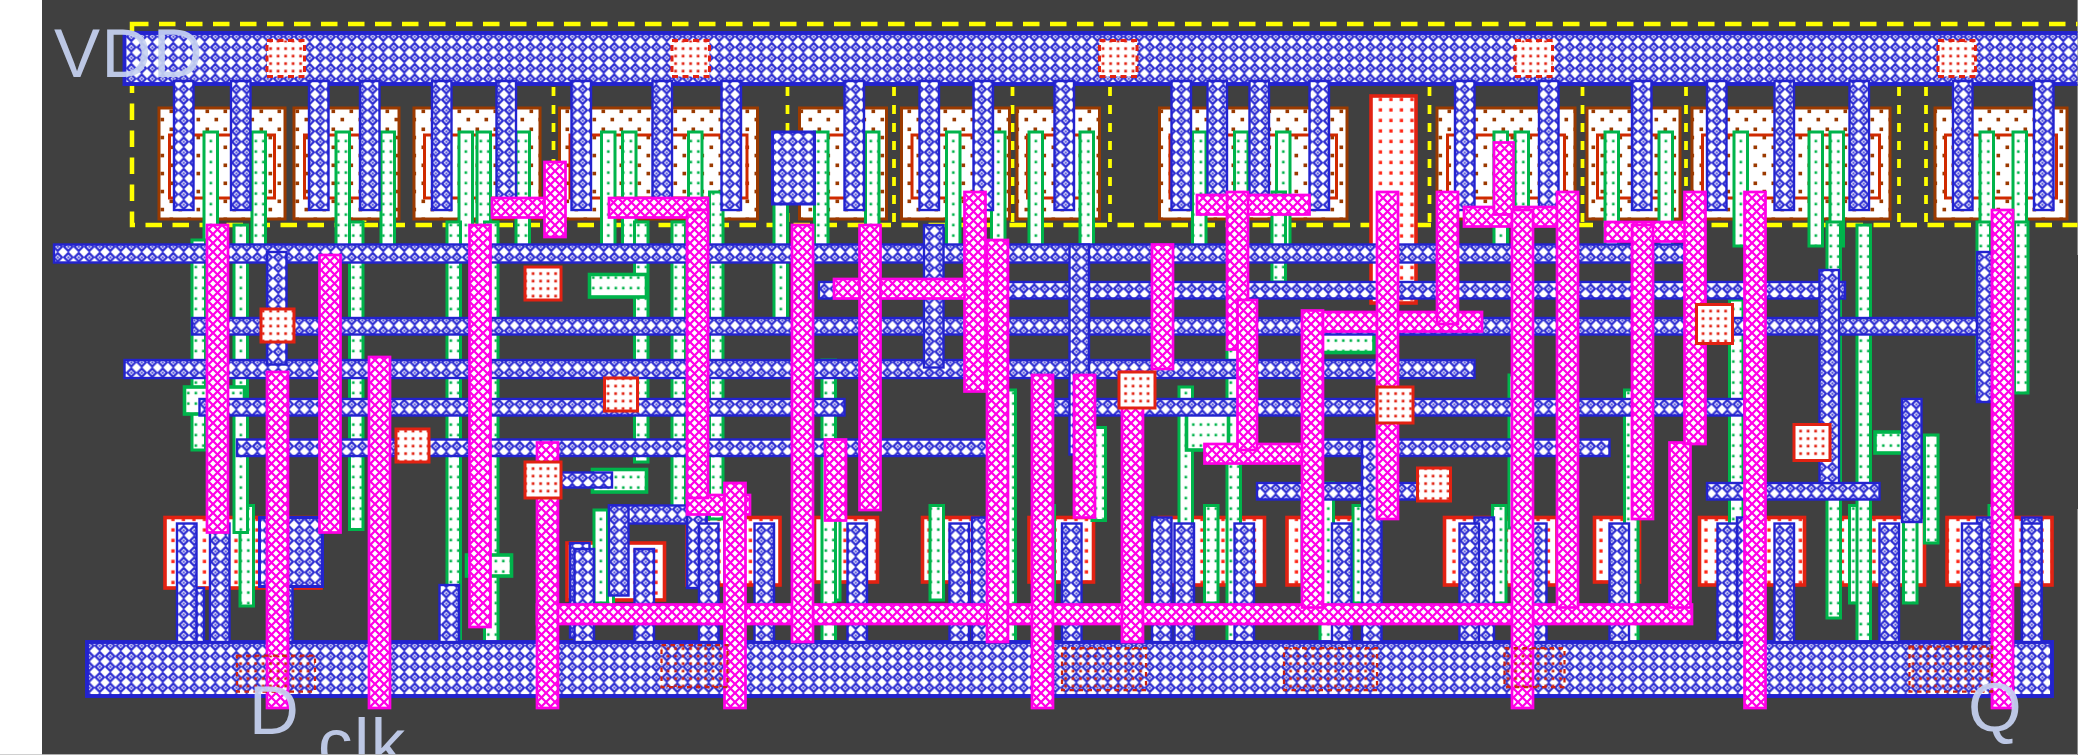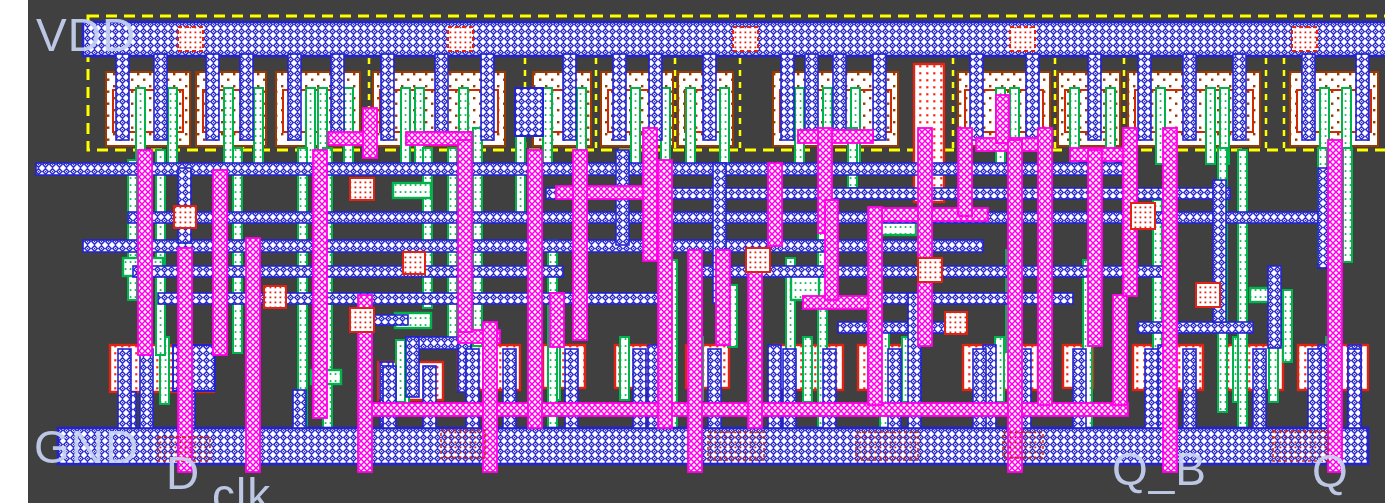--- a/index.html
+++ b/index.html
@@ -334,18 +334,16 @@
         <rect x="130" y="437" width="52" height="24" class="viat"></rect>
         <rect x="413" y="430" width="44" height="28" class="viat"></rect>
         <rect x="680" y="432" width="56" height="28" class="viat"></rect>
         <rect x="828" y="432" width="62" height="28" class="viat"></rect>
         <rect x="975" y="432" width="40" height="26" class="viat"></rect>
         <rect x="1245" y="431" width="55" height="30" class="viat"></rect>
       </g>
   </svg>
 
   <div class="pin-label" style="left: 8px; top: 12px;">VDD</div>
-  <div class="pin-label" style="left: 6px; top: 424px;">GND</div>
   <div class="pin-label" style="left: 138px; top: 450px;">D</div>
   <div class="pin-label" style="left: 184px; top: 472px;">clk</div>
-  <div class="pin-label" style="left: 1084px; top: 446px;">Q_B</div>
   <div class="pin-label" style="left: 1284px; top: 448px;">Q</div>
 </div>
 
 </body></html>

